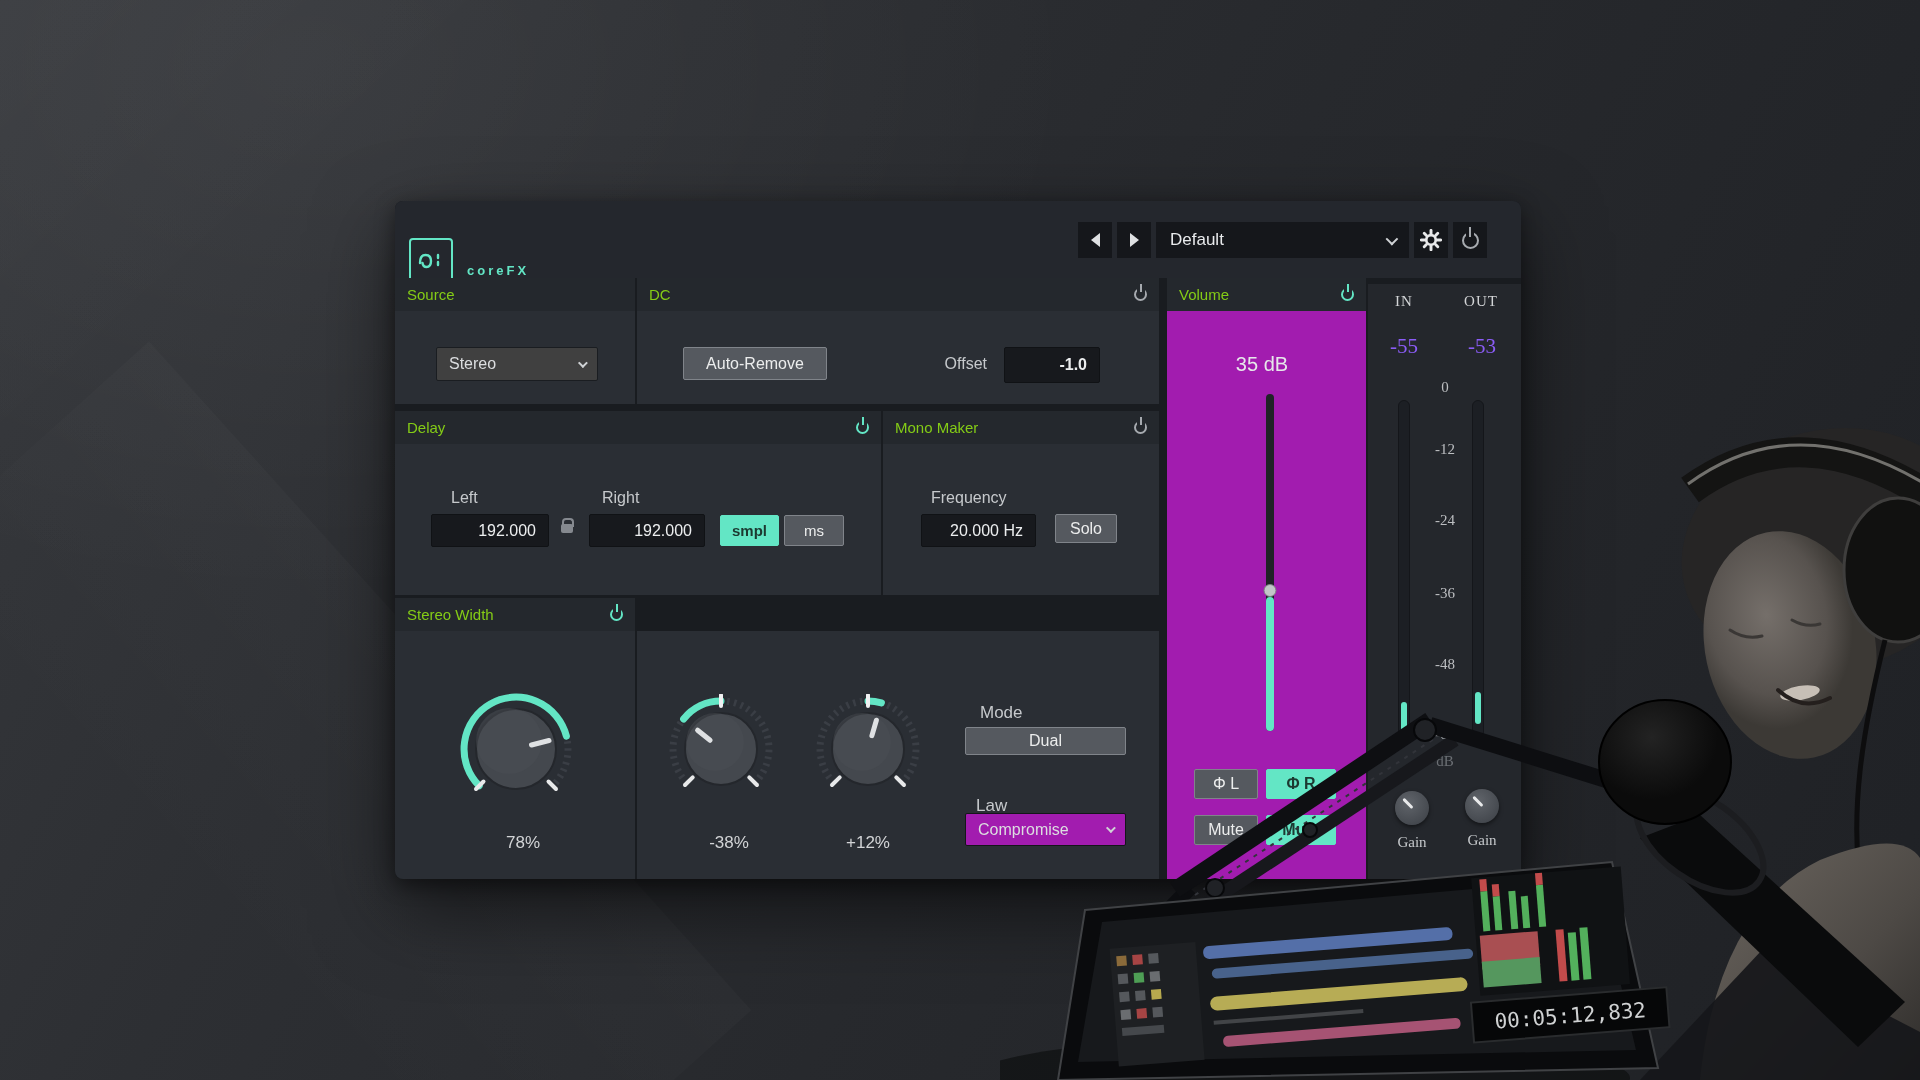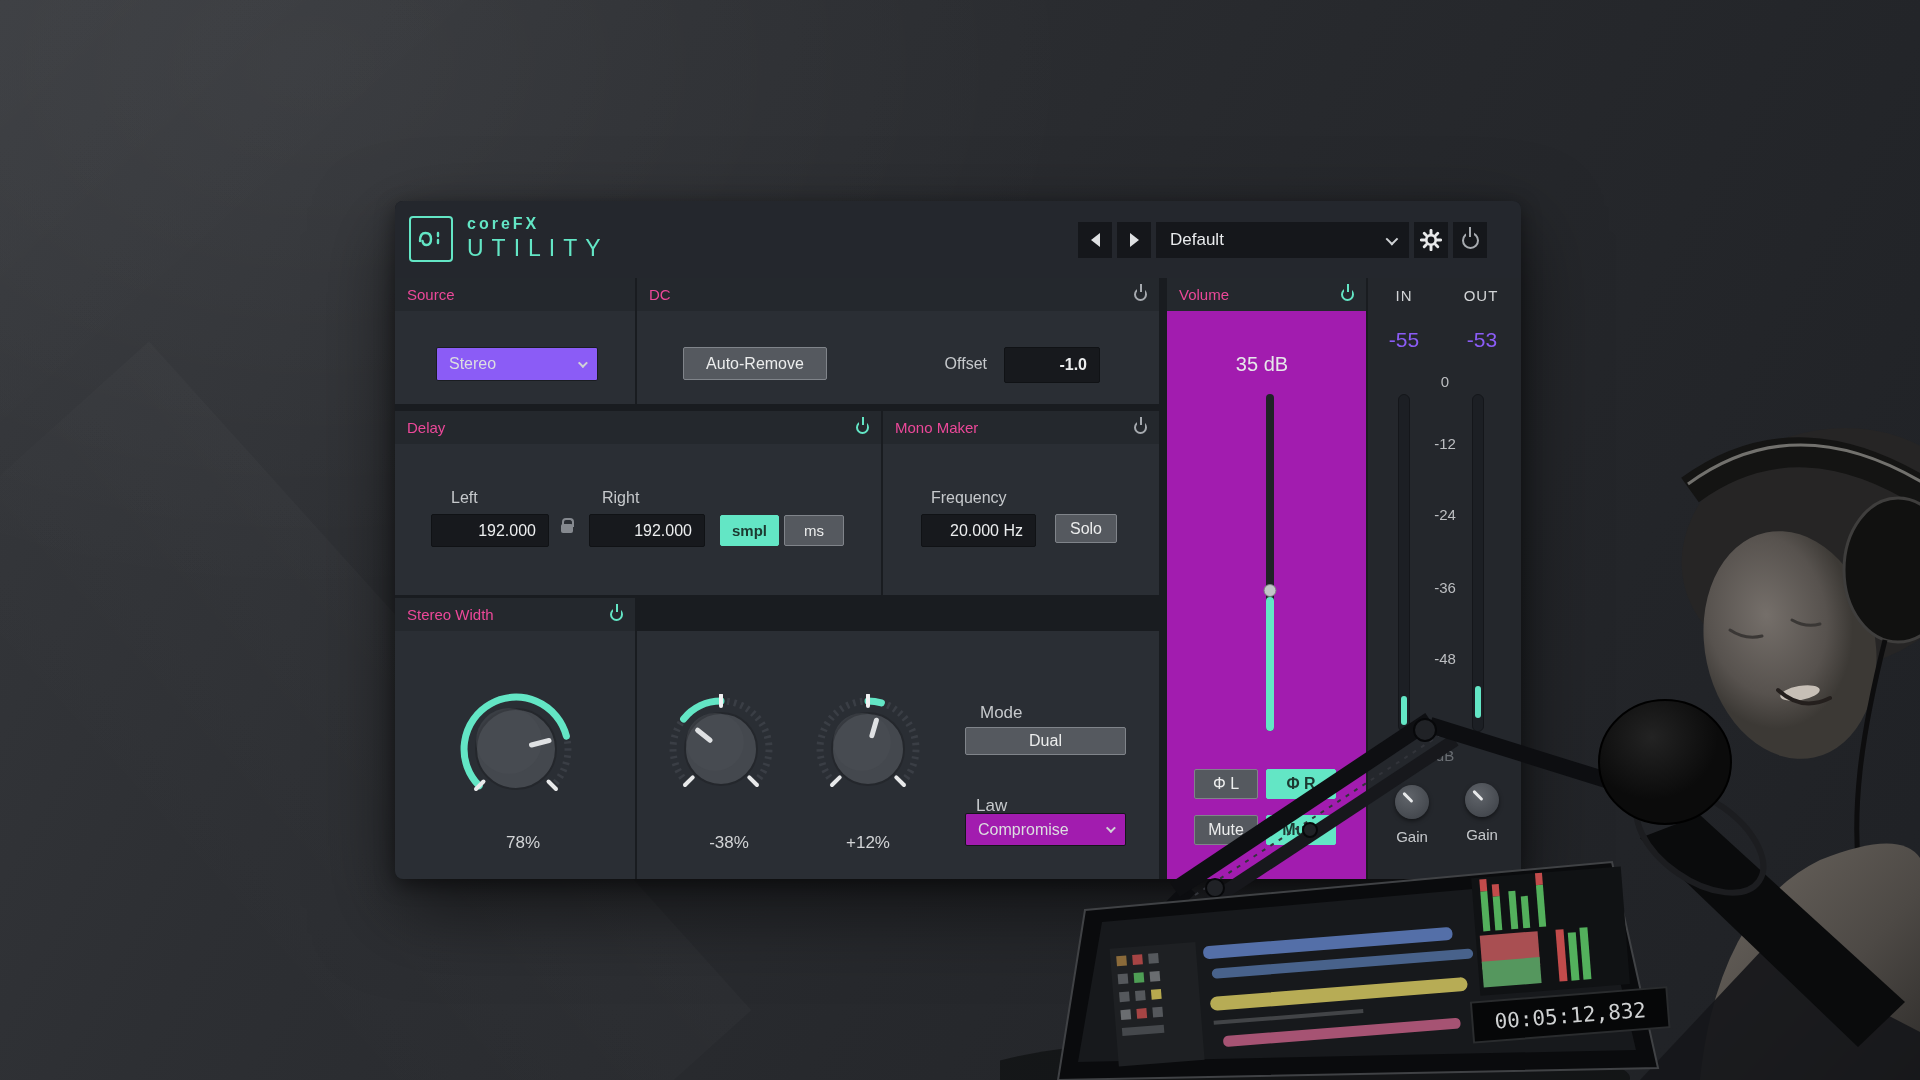--- a/index.html
+++ b/index.html
@@ -18,50 +18,50 @@
 
   
   .window { position:absolute; left:395px; top:201px; width:1126px; height:678px;
     background:#191c20; border-radius:8px; overflow:hidden;
     box-shadow:0 30px 80px rgba(0,0,0,.55), 0 6px 20px rgba(0,0,0,.45); z-index:2; }
   .topbar { position:absolute; left:0; top:0; width:100%; height:77px; background:#24272d; }
   .logo { position:absolute; left:14px; top:14px; display:flex; align-items:center; }
   .logo-box { width:44px; height:46px; border:2px solid var(--accent,#63e6c5); border-radius:4px;
     display:flex; align-items:center; justify-content:center; }
   .brand-text { margin-left:14px; display:flex; flex-direction:column; }
-  .brand-small { font-size:16px; letter-spacing:3px; color:var(--accent,#63e6c5); font-weight:bold; }
+  .brand-small { font-size:13px; letter-spacing:3px; color:var(--accent,#63e6c5); font-weight:bold;margin-top:48px; }
   .brand-large { font-size:23px; letter-spacing:8px; color:var(--accent,#63e6c5); margin-top:2px; }
   .preset-bar { position:absolute; right:34px; top:21px; height:36px; display:flex; }
   .pbtn { height:36px; background:#15171b; border:none; display:flex; align-items:center; justify-content:center; cursor:pointer; }
   .pbtn.sq { width:34px; }
   .pbtn + .pbtn, .pbtn + .preset-select, .preset-select + .pbtn { margin-left:5px; }
   .tri-left { width:0; height:0; border-top:7px solid transparent; border-bottom:7px solid transparent; border-right:9px solid #dfe1e3; }
   .tri-right { width:0; height:0; border-top:7px solid transparent; border-bottom:7px solid transparent; border-left:9px solid #dfe1e3; }
   .preset-select { width:253px; height:36px; background:#15171b; display:flex; align-items:center;
     justify-content:space-between; padding:0 14px; cursor:pointer; color:#e8eaec; font-size:17px; }
   .chev { width:9px; height:9px; border-right:2px solid #cfd2d5; border-bottom:2px solid #cfd2d5; transform:rotate(45deg) translateY(-2px); }
   .chev.small { width:7px; height:7px; }
   .pwr { display:inline-block; width:13px; height:13px; border:2px solid currentColor; border-radius:50%; position:relative; color:#a6aaaf; }
   .pwr::before { content:""; position:absolute; left:50%; top:-6px; transform:translateX(-50%); width:2px; height:8px; background:currentColor; box-shadow:0 0 0 3px var(--pwr-mask,#24282d); }
   .pwr.on { color:var(--accent,#63e6c5); }
   .pwr.big { width:17px; height:17px; --pwr-mask:#15171b; }
   .pwr.big::before { height:10px; top:-7px; }
 
   .sec { position:absolute; }
   .sec-h { position:absolute; left:0; right:0; top:0; height:33px; background:#24282d;
     display:flex; align-items:center; justify-content:space-between; padding:0 12px; }
-  .sec-t { font-size:15px; color:#ec4899; }
+  .sec-t { font-size:15px; color:#84cc16; }
   .sec-b { position:absolute; left:0; right:0; top:33px; bottom:0; background:#2a2e34; }
   .sec-b.lighter { background:#a21caf; }
   .meters-panel { position:absolute; background:#24272c; }
 
   .lbl { position:absolute; color:#c6c9cc; font-size:16px; white-space:nowrap; }
   .field { position:absolute; background:#17191d; border:1px solid #101215; border-radius:2px;
     color:#eceeef; font-size:16px; display:flex; align-items:center; justify-content:flex-end; padding-right:12px; cursor:text; }
-  .dd { position:absolute; background:#8b5cf6; border:1px solid #1a1d21; border-radius:2px; color:#dcdee0;
+  .dd { position:absolute; background:#404040; border:1px solid #1a1d21; border-radius:2px; color:#dcdee0;
     display:flex; align-items:center; justify-content:space-between; padding:0 12px; font-size:16px; cursor:pointer; }
   .dd.dark { background:#a21caf; border-color:#14161a; }
   .btn { position:absolute; border-radius:2px; display:flex; align-items:center; justify-content:center;
     font-size:16px; cursor:pointer; border:1px solid #80848a; background:#55595f; color:#eceded; }
   .btn.teal { background:var(--accent,#63e6c5); border-color:var(--accent,#63e6c5); color:#1c3931; font-weight:bold; }
   .btn.toggle { font-size:15px; }
   .lock { position:absolute; width:12px; height:9px; background:#85898f; border-radius:2px; }
   .lock::before { content:""; position:absolute; top:-6px; left:1px; width:8px; height:7px; border:2px solid #85898f; border-bottom:none; border-radius:4px 4px 0 0; }
   .kval { position:absolute; color:#d2d4d6; font-size:17px; transform:translateX(-50%); white-space:nowrap; }
   .knob-svg { position:absolute; cursor:pointer; }
@@ -261,21 +261,21 @@
         <div class="fill" style="height:134px;"></div>
         <div class="handle" style="top:190px;"></div>
       </div>
       <div class="btn" style="left:27px; top:458px; width:64px; height:30px;">Φ L</div>
       <div class="btn teal" style="left:99px; top:458px; width:70px; height:30px;">Φ R</div>
       <div class="btn" style="left:27px; top:504px; width:64px; height:30px;">Mute</div>
       <div class="btn teal" style="left:99px; top:504px; width:70px; height:30px;">Mute</div>
     </div>
   </section>
 
-  <div class="meters-panel" style="left:973px; top:77px; width:153px; height:601px;">
+  <div class="meters-panel" style="left:973px; top:83px; width:153px; height:601px;font-family:Liberation Serif, serif;">
     <span class="mlabel" style="left:36px; top:9px;">IN</span>
     <span class="mlabel" style="left:113px; top:9px;">OUT</span>
     <span class="mval" style="left:36px; top:50px;">-55</span>
     <span class="mval" style="left:114px; top:50px;">-53</span>
 
     <div class="mtrack" style="left:30px; top:116px; height:338px;">
       <div class="mfill" style="bottom:6px; height:29px;"></div>
     </div>
     <div class="mtrack" style="left:104px; top:116px; height:338px;">
       <div class="mfill" style="bottom:13px; height:32px;"></div>

